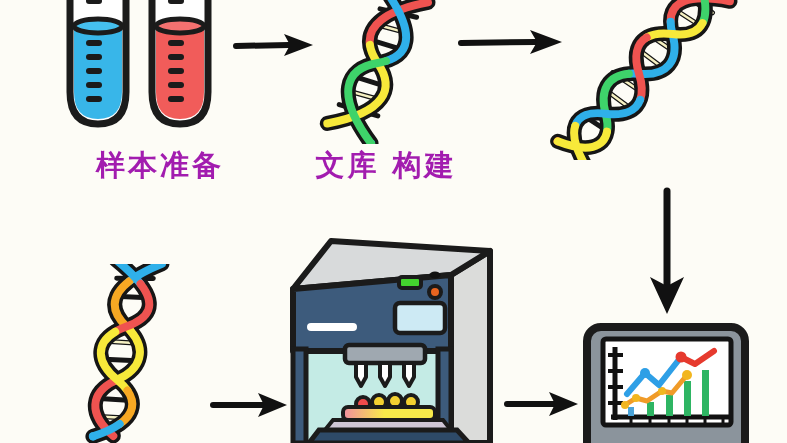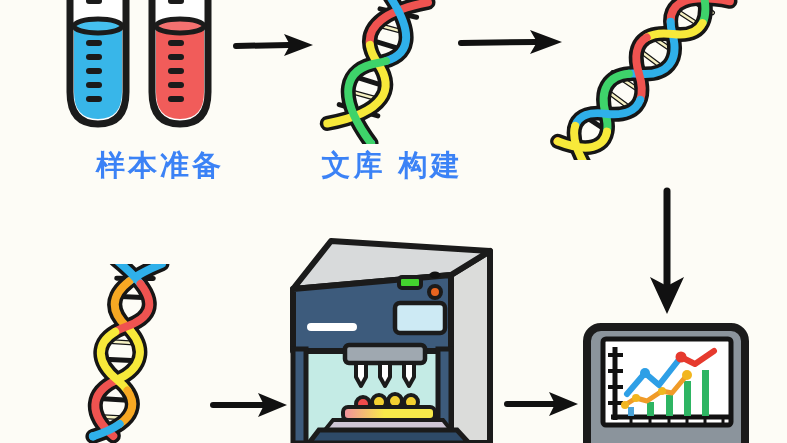--- a/index.html
+++ b/index.html
@@ -1,19 +1,19 @@
 <!DOCTYPE html>
 <html><head>
 <meta charset="utf-8">
 <style>
   html,body{margin:0;padding:0;background:#fdfcf6;}
   #stage{position:relative;width:787px;height:443px;background:#fdfcf6;overflow:hidden;
          font-family:"DejaVu Sans","Liberation Sans",sans-serif;}
   .abs{position:absolute;}
-  .step-label{position:absolute;top:147px;font-size:29px;font-weight:700;color:#3b82f6;
+  .step-label{position:absolute;top:147px;font-size:29px;font-weight:700;color:#a21caf;
               letter-spacing:3px;text-align:center;line-height:36px;white-space:nowrap;}
   svg{display:block;}
 </style>
 </head>
 <body>
 
 <div id="stage">
 
   <svg class="abs" style="left:64px;top:-14px" width="152" height="152" viewBox="0 0 152 152">
     <g>
@@ -67,21 +67,21 @@
         <path d="M106,-4 C56,28 56,54 82,71 C108,88 108,114 58,146" stroke="#161616" stroke-width="15"></path>
         <path d="M58,-2 C110,30 110,54 82,71 C54,88 54,116 106,148" stroke="#161616" stroke-width="15"></path>
         <path d="M106,-4 C56,28 56,54 82,71 C108,88 108,114 58,146" pathLength="100" stroke="#ef5350" stroke-width="8" stroke-dasharray="40 60"></path>
         <path d="M106,-4 C56,28 56,54 82,71 C108,88 108,114 58,146" pathLength="100" stroke="#f7e93a" stroke-width="8" stroke-dasharray="60 40" stroke-dashoffset="-40"></path>
         <path d="M58,-2 C110,30 110,54 82,71 C54,88 54,116 106,148" pathLength="100" stroke="#2fb0ea" stroke-width="8" stroke-dasharray="45 55"></path>
         <path d="M58,-2 C110,30 110,54 82,71 C54,88 54,116 106,148" pathLength="100" stroke="#3ed36a" stroke-width="8" stroke-dasharray="55 45" stroke-dashoffset="-45"></path>
       </g>
     </g>
   </svg>
 
-  <div class="step-label" style="left:292px;width:200px">文库 构建</div>
+  <div class="step-label" style="left:286px;width:200px">文库 构建</div>
 
   <svg class="abs" style="left:456px;top:26px" width="110" height="32" viewBox="0 0 110 32">
     <line x1="5" y1="17" x2="80" y2="16" stroke="#111" stroke-width="6" stroke-linecap="round"></line>
     <path d="M74,4 L106,16 L74,28 L81,16 Z" fill="#111"></path>
   </svg>
 
   <svg class="abs" style="left:540px;top:-32px" width="212" height="192" viewBox="0 0 212 192">
     <g transform="rotate(40 106 96)">
       <g stroke="#161616" stroke-width="5" stroke-linecap="round">
         <line x1="88" y1="20" x2="124" y2="14"></line>

